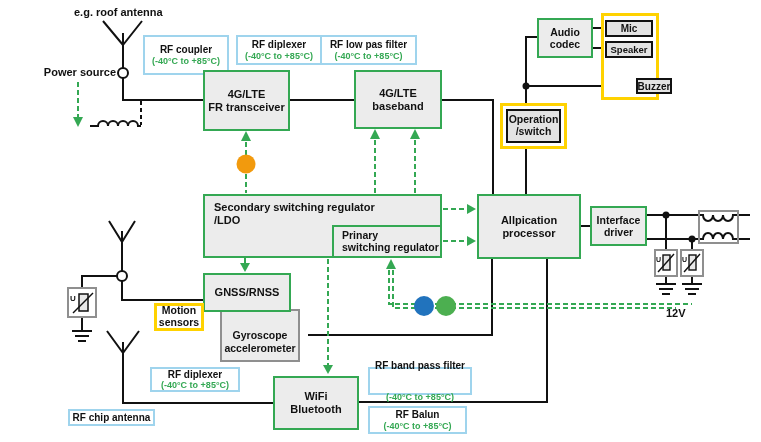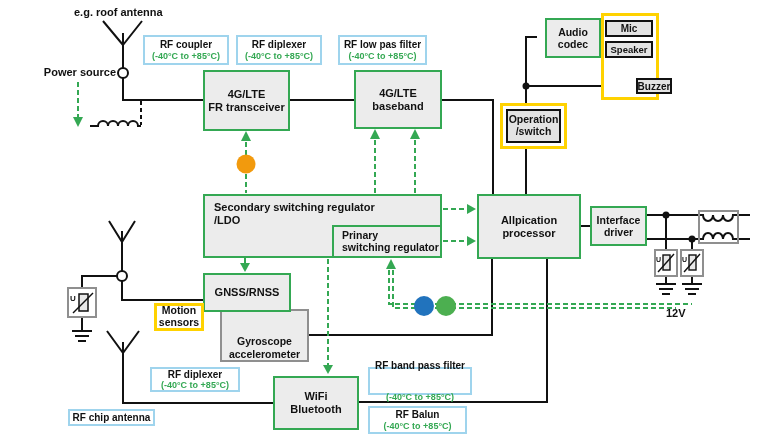--- a/index.html
+++ b/index.html
@@ -135,42 +135,42 @@
       <circle cx="246" cy="164" r="9.5" fill="#f29a0d"></circle>
       <circle cx="424" cy="306" r="10" fill="#2173bd"></circle>
       <circle cx="446" cy="306" r="10" fill="#4caf50"></circle>
     </g>
   </svg>
 
   <div class="abs note" style="left:74px;top:6px;">e.g. roof antenna</div>
   <div class="abs note" style="left:40px;top:66px;width:76px;text-align:right;">Power source</div>
   <div class="abs note" style="left:666px;top:307px;">12V</div>
 
-  <div class="abs blue-label" style="left:143px;top:35px;width:86px;height:30px;">
+  <div class="abs blue-label" style="left:143px;top:35px;width:86px;height:40px;">
     <span class="nm">RF coupler</span>
     <span class="tmp">(-40°C to +85°C)</span>
   </div>
   <div class="abs blue-label" style="left:236px;top:35px;width:86px;height:30px;">
     <span class="nm">RF diplexer</span>
     <span class="tmp">(-40°C to +85°C)</span>
   </div>
-  <div class="abs blue-label" style="left:338px;top:35px;width:89px;height:30px;text-align:right;">
+  <div class="abs blue-label" style="left:320px;top:35px;width:97px;height:30px;text-align:right;">
     <span class="nm">RF low pas filter</span>
     <span class="tmp">(-40°C to +85°C)</span>
   </div>
 
   <div class="abs blk" style="left:203px;top:70px;width:87px;height:61px;">
     <span>4G/LTE</span>
     <span>FR transceiver</span>
   </div>
   <div class="abs blk" style="left:354px;top:70px;width:88px;height:59px;">
     <span>4G/LTE</span>
     <span>baseband</span>
   </div>
-  <div class="abs blk f105" style="left:537px;top:18px;width:56px;height:40px;margin-left:8px;">
+  <div class="abs blk f105" style="left:537px;top:18px;width:56px;height:40px;">
     <span>Audio</span>
     <span>codec</span>
   </div>
 
   <div class="abs yellow-wrap" style="left:601px;top:13px;width:58px;height:87px;"></div>
   <div class="abs periph" style="left:605px;top:20px;width:48px;height:17px;">Mic</div>
   <div class="abs periph" style="left:605px;top:41px;width:48px;height:17px;font-size:9.5px;">Speaker</div>
   <div class="abs periph" style="left:605px;top:78px;width:36px;height:16px;margin-left:31px;">Buzzer</div>
 
   <div class="abs yellow-wrap" style="left:500px;top:103px;width:67px;height:46px;">
@@ -191,21 +191,21 @@
 
   <div class="abs blk" style="left:477px;top:194px;width:104px;height:65px;">
     <span>Allpication</span>
     <span>processor</span>
   </div>
   <div class="abs blk f105" style="left:590px;top:206px;width:57px;height:40px;">
     <span>Interface</span>
     <span>driver</span>
   </div>
 
-  <div class="abs blk graybrd f105" style="left:220px;top:309px;width:89px;height:53px;justify-content:flex-end;padding-bottom:0;background:#ececec;">
+  <div class="abs blk graybrd f105" style="left:220px;top:309px;width:80px;height:53px;justify-content:flex-end;padding-bottom:6px;background:#ececec;">
     <span>Gyroscope</span>
     <span>accelerometer</span>
   </div>
   <div class="abs blk" style="left:203px;top:273px;width:88px;height:39px;">GNSS/RNSS</div>
   <div class="abs yellow-wrap" style="left:154px;top:303px;width:50px;height:28px;display:flex;flex-direction:column;align-items:center;justify-content:center;font-weight:bold;font-size:10.5px;line-height:1.1;color:#111;text-align:center;">
     <span>Motion</span>
     <span>sensors</span>
   </div>
 
   <div class="abs blk" style="left:273px;top:376px;width:86px;height:54px;">

